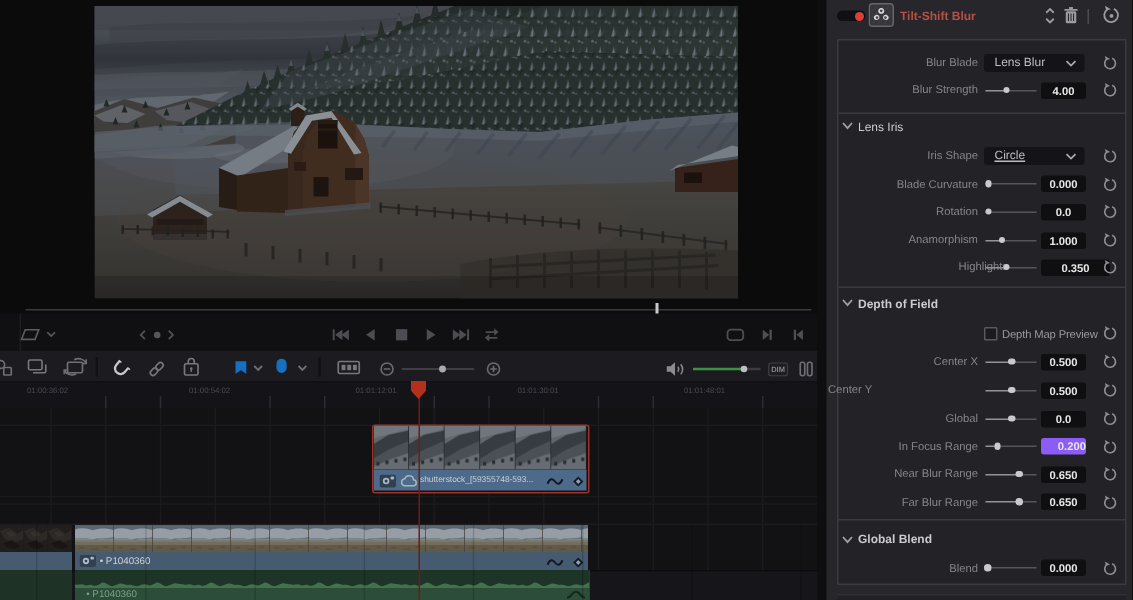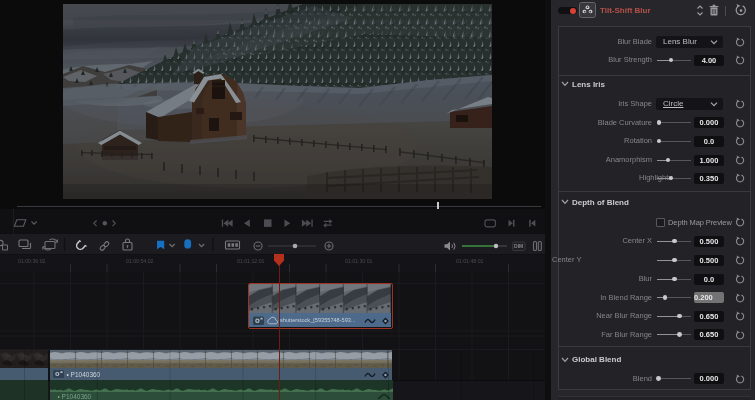--- a/index.html
+++ b/index.html
@@ -537,21 +537,21 @@
       <div class="abs" style="left:668.6px; top:57.6px; width:4.8px; height:4.8px; border-radius:50%; background:#c9c9ce;"></div>
       <div class="abs" style="left:694px; top:54.5px; width:30px; height:11px; background:#0f0f12; border-radius:2px; color:#e6e6e8; font-size:7.5px; line-height:11px; text-align:center; font-weight:bold;">4.00</div>
       <svg class="abs" style="left:735px; top:55px;" width="10" height="10" viewBox="0 0 10 10">
         <path d="M6.4 1.9 A3.6 3.6 0 1 1 3.0 2.3" stroke="#8d8d92" stroke-width="1.1" fill="none"></path>
         <path d="M1.6 0.4 l0.7 2.8 l2.8 -0.8 Z" fill="#8d8d92"></path>
       </svg>
 <div class="abs" style="left:559px; top:74.5px; width:191px; height:1px; background:#39393e;"></div>
 <svg class="abs" style="left:561px; top:81px;" width="8" height="6" viewBox="0 0 8 6">
         <path d="M1 1 L4 4.4 L7 1" stroke="#a0a0a5" stroke-width="1.2" fill="none"></path>
       </svg>
-      <div class="abs" style="left:572px; top:78.5px; color:#cbcbcf; font-size:8px; line-height:11px; font-weight:bold;">Lens Iris</div>
+      <div class="abs" style="left:572px; top:78.5px; color:#cbcbcf; font-size:8px; line-height:11px; font-weight:normal;">Lens Iris</div>
 <div class="abs" style="left:552px; top:99px; width:100px; height:10px; text-align:right; color:#85858a; font-size:7.5px; line-height:10px;">Iris Shape</div>
       <div class="abs" style="left:656px; top:98px; width:67px; height:12px; background:#141418; border-radius:2px; color:#bdbdc2; font-size:8px; line-height:12px;"><span style="padding-left:7px;text-decoration:underline;">Circle</span><svg class="abs" style="right:5px; top:4px;" width="8" height="5" viewBox="0 0 8 5">
           <path d="M1 0.7 L4 3.7 L7 0.7" stroke="#a8a8ad" stroke-width="1.2" fill="none"></path>
         </svg></div>
       <svg class="abs" style="left:735px; top:99px;" width="10" height="10" viewBox="0 0 10 10">
         <path d="M6.4 1.9 A3.6 3.6 0 1 1 3.0 2.3" stroke="#8d8d92" stroke-width="1.1" fill="none"></path>
         <path d="M1.6 0.4 l0.7 2.8 l2.8 -0.8 Z" fill="#8d8d92"></path>
       </svg>
 <div class="abs" style="left:552px; top:117.5px; width:100px; height:10px; text-align:right; color:#85858a; font-size:7.5px; line-height:10px;">Blade Curvature</div>
       <div class="abs" style="left:657px; top:122.0px; width:2px; height:1.2px; background:#93939a;"></div>
@@ -577,30 +577,30 @@
       <div class="abs" style="left:665.6px; top:157.6px; width:4.8px; height:4.8px; border-radius:50%; background:#c9c9ce;"></div>
       <div class="abs" style="left:694px; top:154.5px; width:30px; height:11px; background:#0f0f12; border-radius:2px; color:#e6e6e8; font-size:7.5px; line-height:11px; text-align:center; font-weight:bold;">1.000</div>
       <svg class="abs" style="left:735px; top:155px;" width="10" height="10" viewBox="0 0 10 10">
         <path d="M6.4 1.9 A3.6 3.6 0 1 1 3.0 2.3" stroke="#8d8d92" stroke-width="1.1" fill="none"></path>
         <path d="M1.6 0.4 l0.7 2.8 l2.8 -0.8 Z" fill="#8d8d92"></path>
       </svg>
 <div class="abs" style="left:572px; top:173px; width:100px; height:10px; text-align:right; color:#85858a; font-size:7.5px; line-height:10px;">Highlights</div>
       <div class="abs" style="left:657px; top:177.5px; width:14px; height:1.2px; background:#93939a;"></div>
       <div class="abs" style="left:671px; top:177.5px; width:20px; height:1.2px; background:#55555c;"></div>
       <div class="abs" style="left:668.6px; top:175.6px; width:4.8px; height:4.8px; border-radius:50%; background:#c9c9ce;"></div>
-      <div class="abs" style="left:694px; top:172.5px; width:30px; height:11px; background:#0f0f12; border-radius:2px; color:#e6e6e8; font-size:7.5px; line-height:11px; text-align:center; font-weight:bold;">0.350</div>
+      <div class="abs" style="left:694px; top:172.5px; width:46px; height:11px; background:#0f0f12; border-radius:2px; color:#e6e6e8; font-size:7.5px; line-height:11px; text-align:center; font-weight:bold;">0.350</div>
       <svg class="abs" style="left:735px; top:173px;" width="10" height="10" viewBox="0 0 10 10">
         <path d="M6.4 1.9 A3.6 3.6 0 1 1 3.0 2.3" stroke="#8d8d92" stroke-width="1.1" fill="none"></path>
         <path d="M1.6 0.4 l0.7 2.8 l2.8 -0.8 Z" fill="#8d8d92"></path>
       </svg>
 <div class="abs" style="left:559px; top:190.5px; width:191px; height:1px; background:#39393e;"></div>
 <svg class="abs" style="left:561px; top:199px;" width="8" height="6" viewBox="0 0 8 6">
         <path d="M1 1 L4 4.4 L7 1" stroke="#a0a0a5" stroke-width="1.2" fill="none"></path>
       </svg>
-      <div class="abs" style="left:572px; top:196.5px; color:#cbcbcf; font-size:8px; line-height:11px; font-weight:bold;">Depth of Blend</div>
+      <div class="abs" style="left:572px; top:196.5px; color:#cbcbcf; font-size:8px; line-height:11px; font-weight:bold;">Depth of Field</div>
 <div class="abs" style="left:656px; top:217.5px; width:9px; height:9px; background:#1b1b1f; border:1px solid #58585d; border-radius:1px;"></div>
       <div class="abs" style="left:668px; top:217.5px; color:#98989e; font-size:7.5px; letter-spacing:-0.1px; line-height:10px;">Depth Map Preview</div>
       <svg class="abs" style="left:735px; top:217px;" width="10" height="10" viewBox="0 0 10 10">
         <path d="M6.4 1.9 A3.6 3.6 0 1 1 3.0 2.3" stroke="#8d8d92" stroke-width="1.1" fill="none"></path>
         <path d="M1.6 0.4 l0.7 2.8 l2.8 -0.8 Z" fill="#8d8d92"></path>
       </svg>
 <div class="abs" style="left:552px; top:236px; width:100px; height:10px; text-align:right; color:#85858a; font-size:7.5px; line-height:10px;">Center X</div>
       <div class="abs" style="left:657px; top:240.5px; width:17.5px; height:1.2px; background:#93939a;"></div>
       <div class="abs" style="left:674.5px; top:240.5px; width:16.5px; height:1.2px; background:#55555c;"></div>
       <div class="abs" style="left:672.1px; top:238.6px; width:4.8px; height:4.8px; border-radius:50%; background:#c9c9ce;"></div>
@@ -611,34 +611,34 @@
       </svg>
 <div class="abs" style="left:552px; top:255px; width:100px; height:10px; text-align:left; color:#85858a; font-size:7.5px; line-height:10px;">Center Y</div>
       <div class="abs" style="left:657px; top:259.5px; width:17.5px; height:1.2px; background:#93939a;"></div>
       <div class="abs" style="left:674.5px; top:259.5px; width:16.5px; height:1.2px; background:#55555c;"></div>
       <div class="abs" style="left:672.1px; top:257.6px; width:4.8px; height:4.8px; border-radius:50%; background:#c9c9ce;"></div>
       <div class="abs" style="left:694px; top:254.5px; width:30px; height:11px; background:#0f0f12; border-radius:2px; color:#e6e6e8; font-size:7.5px; line-height:11px; text-align:center; font-weight:bold;">0.500</div>
       <svg class="abs" style="left:735px; top:255px;" width="10" height="10" viewBox="0 0 10 10">
         <path d="M6.4 1.9 A3.6 3.6 0 1 1 3.0 2.3" stroke="#8d8d92" stroke-width="1.1" fill="none"></path>
         <path d="M1.6 0.4 l0.7 2.8 l2.8 -0.8 Z" fill="#8d8d92"></path>
       </svg>
-<div class="abs" style="left:552px; top:274px; width:100px; height:10px; text-align:right; color:#85858a; font-size:7.5px; line-height:10px;">Blur</div>
+<div class="abs" style="left:552px; top:274px; width:100px; height:10px; text-align:right; color:#85858a; font-size:7.5px; line-height:10px;">Global</div>
       <div class="abs" style="left:657px; top:278.5px; width:17.5px; height:1.2px; background:#93939a;"></div>
       <div class="abs" style="left:674.5px; top:278.5px; width:16.5px; height:1.2px; background:#55555c;"></div>
       <div class="abs" style="left:672.1px; top:276.6px; width:4.8px; height:4.8px; border-radius:50%; background:#c9c9ce;"></div>
       <div class="abs" style="left:694px; top:273.5px; width:30px; height:11px; background:#0f0f12; border-radius:2px; color:#e6e6e8; font-size:7.5px; line-height:11px; text-align:center; font-weight:bold;">0.0</div>
       <svg class="abs" style="left:735px; top:274px;" width="10" height="10" viewBox="0 0 10 10">
         <path d="M6.4 1.9 A3.6 3.6 0 1 1 3.0 2.3" stroke="#8d8d92" stroke-width="1.1" fill="none"></path>
         <path d="M1.6 0.4 l0.7 2.8 l2.8 -0.8 Z" fill="#8d8d92"></path>
       </svg>
-<div class="abs" style="left:552px; top:292.5px; width:100px; height:10px; text-align:right; color:#85858a; font-size:7.5px; line-height:10px;">In Blend Range</div>
+<div class="abs" style="left:552px; top:292.5px; width:100px; height:10px; text-align:right; color:#85858a; font-size:7.5px; line-height:10px;">In Focus Range</div>
       <div class="abs" style="left:657px; top:297.0px; width:8px; height:1.2px; background:#93939a;"></div>
       <div class="abs" style="left:665px; top:297.0px; width:26px; height:1.2px; background:#55555c;"></div>
       <div class="abs" style="left:662.6px; top:295.1px; width:4.8px; height:4.8px; border-radius:50%; background:#c9c9ce;"></div>
-      <div class="abs" style="left:694px; top:292.0px; width:30px; height:11px; background:#737373; border-radius:2px; color:#e6e6e8; font-size:7.5px; line-height:11px; text-align:left; font-weight:bold;">0.200</div>
+      <div class="abs" style="left:694px; top:292.0px; width:30px; height:11px; background:#8b5cf6; border-radius:2px; color:#e6e6e8; font-size:7.5px; line-height:11px; text-align:right; font-weight:bold;">0.200</div>
       <svg class="abs" style="left:735px; top:292.5px;" width="10" height="10" viewBox="0 0 10 10">
         <path d="M6.4 1.9 A3.6 3.6 0 1 1 3.0 2.3" stroke="#8d8d92" stroke-width="1.1" fill="none"></path>
         <path d="M1.6 0.4 l0.7 2.8 l2.8 -0.8 Z" fill="#8d8d92"></path>
       </svg>
 <div class="abs" style="left:552px; top:311px; width:100px; height:10px; text-align:right; color:#85858a; font-size:7.5px; line-height:10px;">Near Blur Range</div>
       <div class="abs" style="left:657px; top:315.5px; width:22.5px; height:1.2px; background:#93939a;"></div>
       <div class="abs" style="left:679.5px; top:315.5px; width:11.5px; height:1.2px; background:#55555c;"></div>
       <div class="abs" style="left:677.1px; top:313.6px; width:4.8px; height:4.8px; border-radius:50%; background:#c9c9ce;"></div>
       <div class="abs" style="left:694px; top:310.5px; width:30px; height:11px; background:#0f0f12; border-radius:2px; color:#e6e6e8; font-size:7.5px; line-height:11px; text-align:center; font-weight:bold;">0.650</div>
       <svg class="abs" style="left:735px; top:311px;" width="10" height="10" viewBox="0 0 10 10">

